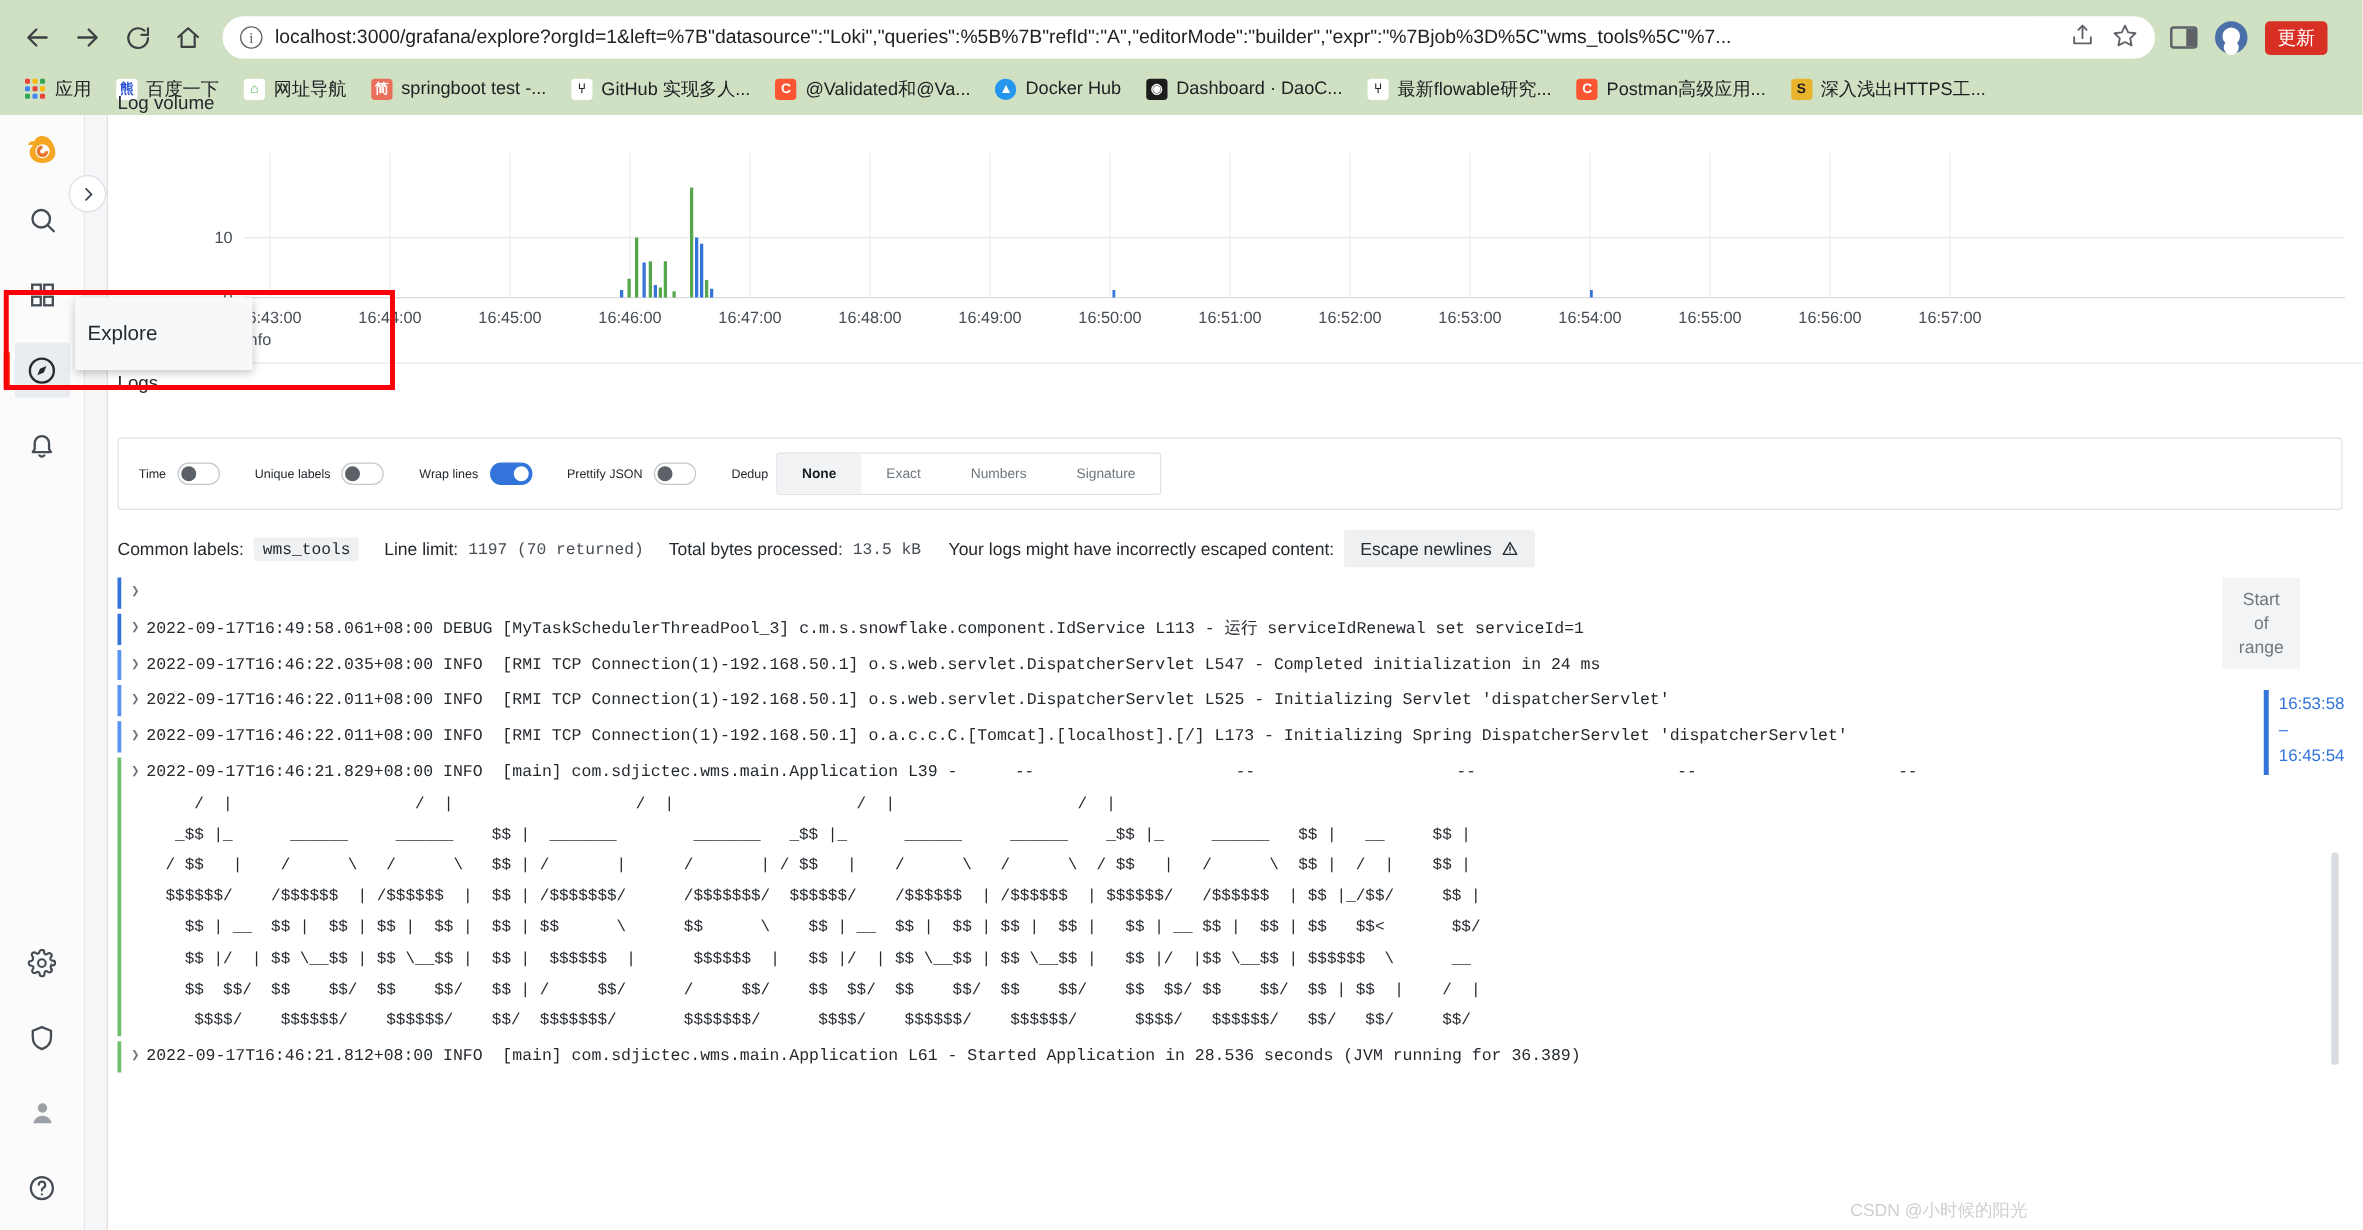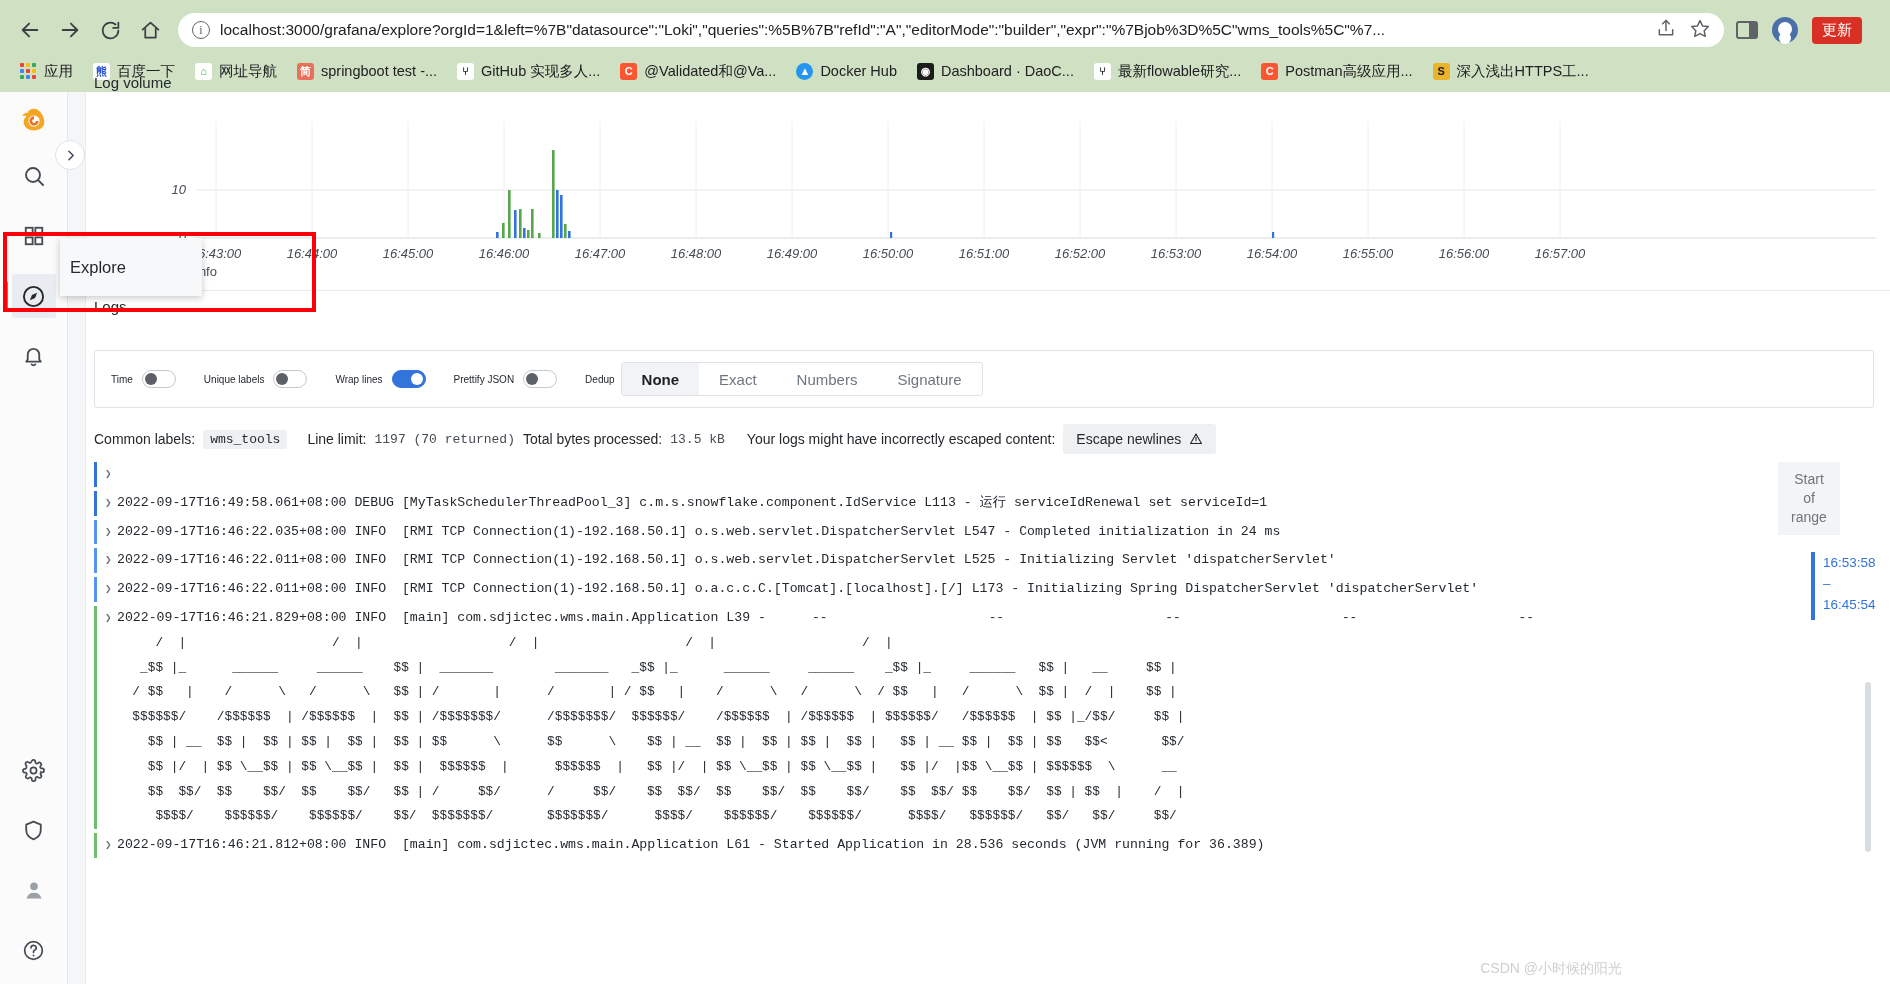--- a/index.html
+++ b/index.html
@@ -171,21 +171,21 @@
     background: #ffffff;
   }
 
   
   #logvolume-title {
     position: absolute; left: 8px; top: -18px;
     font-size: 15px; color: #24292e; font-weight: 500;
   }
   #chart {
     position: absolute; left: 0; top: 10px;
-    width: 1790px; height: 160px; font-style: italic;
+    width: 1790px; height: 160px;
   }
   #chart svg { display: block; }
   #chart-legend {
     position: absolute; left: 110px; top: 172px;
     font-size: 13px; color: #464c54;
   }
   #panel-divider {
     position: absolute; left: 0; top: 198px;
     width: 1804px; height: 1px; background: #e8eaed;
   }
@@ -217,21 +217,21 @@
   .toggle.on { background: #3274d9; border-color: #3274d9; }
   .toggle.on .knob { left: auto; right: 2px; background: #ffffff; }
 
   .radio-group {
     display: flex; border: 1px solid #dfe2e6; border-radius: 3px;
     overflow: hidden; height: 34px; margin-left: 6px;
   }
   .radio-group .opt {
     padding: 0 20px; height: 100%;
     display: flex; align-items: center; justify-content: center;
-    font-size: 15px; color: #6e7680; white-space: nowrap;
+    font-size: 11px; color: #6e7680; white-space: nowrap;
   }
   .radio-group .opt.sel { background: #f2f3f4; color: #1a1f25; font-weight: 600; }
   #display-results-wrap {
     margin-left: auto; display: flex; align-items: center; gap: 10px;
   }
 
   
   #meta-row {
     position: absolute; left: 8px; top: 332px;
     display: flex; align-items: center; gap: 8px;
@@ -626,21 +626,21 @@
         <div class="opt">Signature</div>
       </div>
 
     </div>
 
     <div id="meta-row">
       <span class="k">Common labels:</span>
       <span class="chip">wms_tools</span>
       <span class="k" style="margin-left:12px">Line limit:</span>
       <span class="v">1197 (70 returned)</span>
-      <span class="k" style="">Total bytes processed:</span>
+      <span class="k" style="margin-left:12px">Total bytes processed:</span>
       <span class="v">13.5 kB</span>
       <span class="k" style="margin-left:14px;font-weight:400">Your logs might have incorrectly escaped content:</span>
       <span id="escape-btn">
         <span>Escape newlines</span>
         <svg width="14" height="14" viewBox="0 0 24 24" fill="none" stroke="#24292e" stroke-width="1.9" stroke-linejoin="round">
             <path d="M12 3.5l9.3 16.2H2.7z"></path>
             <line x1="12" y1="9.5" x2="12" y2="14.5" stroke-linecap="round"></line>
             <circle cx="12" cy="17.3" r="0.8" fill="#24292e" stroke="none"></circle>
           </svg>
       </span>

